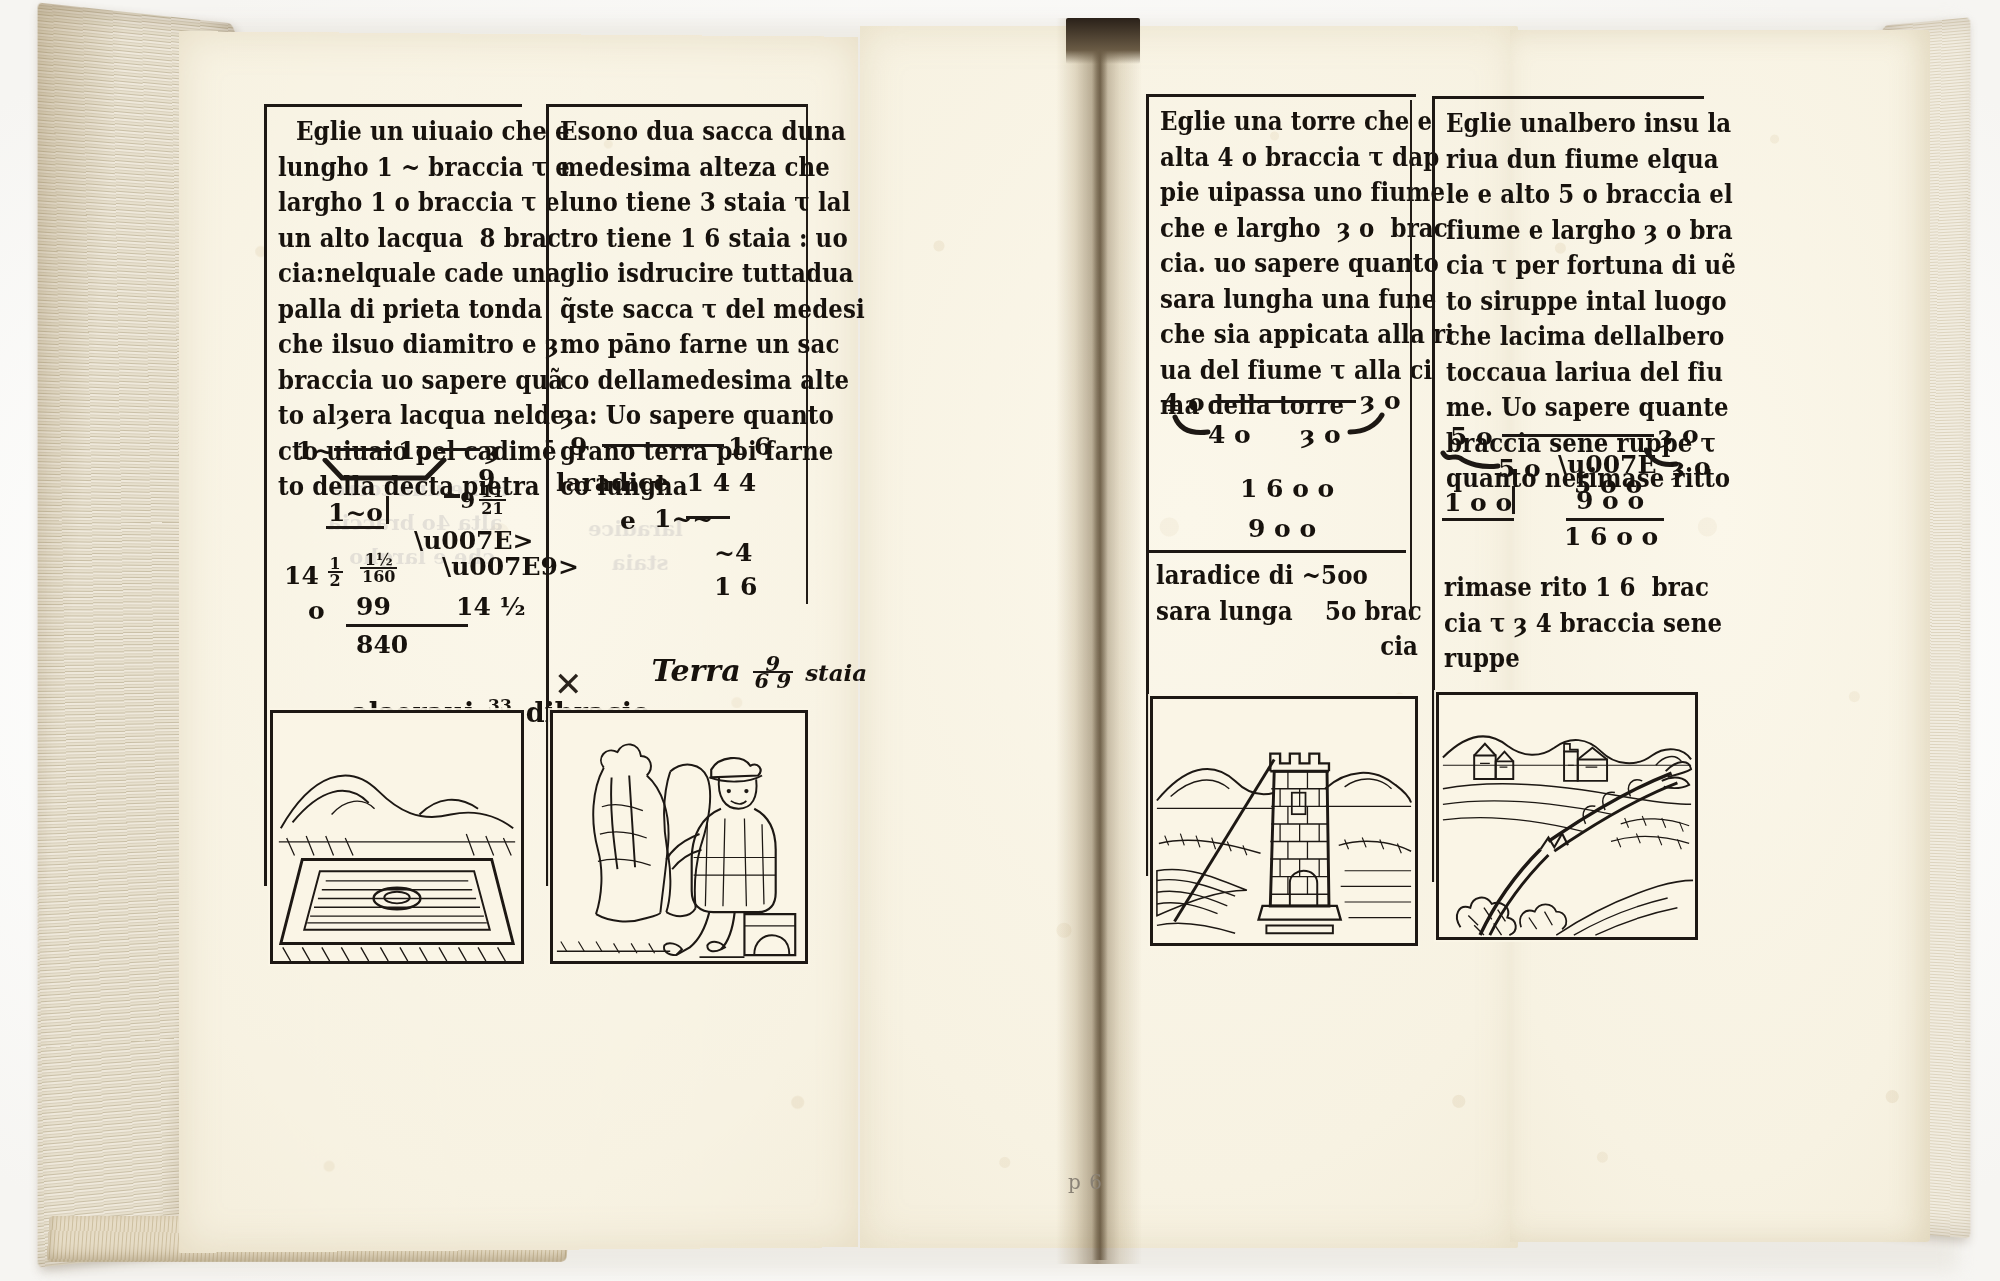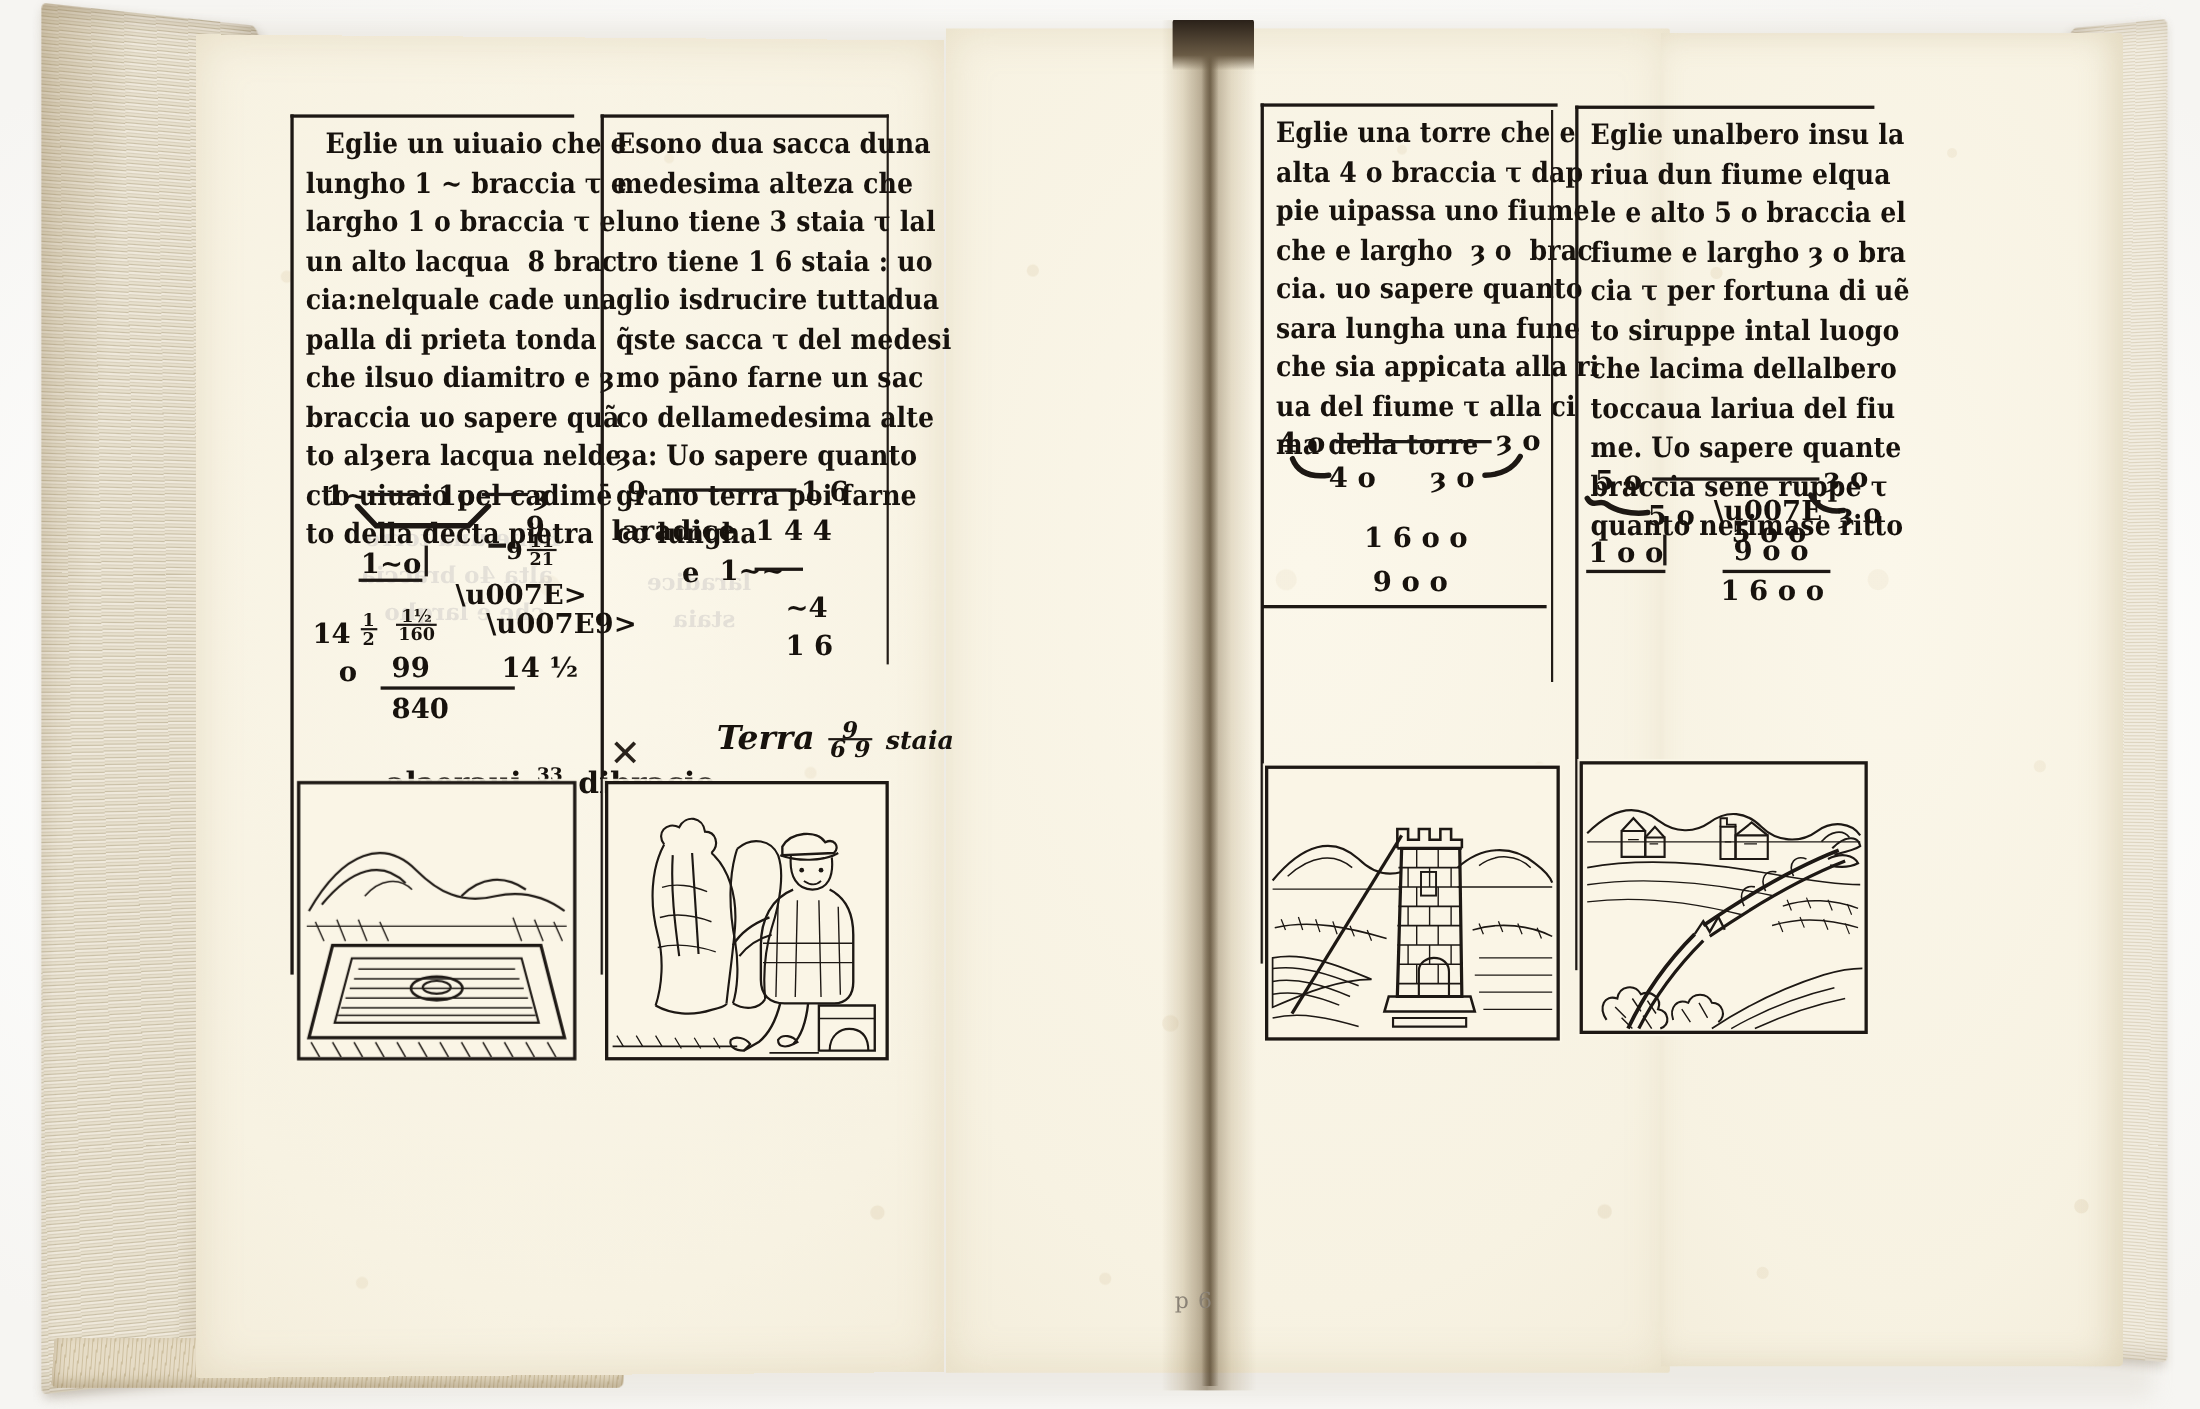--- a/index.html
+++ b/index.html
@@ -461,20 +461,25 @@
         <span class="calc calc-row" style="left:172px; top:344px;">ȝ o</span>
         <svg style="position:absolute; left:218px; top:336px; width:40px; height:26px;" viewBox="0 0 40 26">
           <path d="M4 20 C18 20 30 14 36 3" stroke="#1d1814" stroke-width="5" fill="none" stroke-linecap="round"></path>
         </svg>
 
         <span class="calc calc-row" style="left:112px; top:398px;">1 6 o o</span>
         <span class="calc calc-row" style="left:120px; top:438px;">9 o o</span>
         <div class="hline" style="left:20px; top:474px; width:258px;"></div>
       </div>
 
+      <div class="txt" style="position:absolute; left:28px; top:482px; width:262px;">
+        <span class="ln">laradice di ~5oo</span>
+        <span class="ln">sara lunga    5o brac</span>
+        <span class="ln" style="text-align:right; display:block;">cia</span>
+      </div>
 
       <div class="cut" style="left:22px; top:620px; width:268px; height:250px;">
         <svg viewBox="0 0 268 250" preserveAspectRatio="none">
           <g stroke="#1d1814" fill="none" stroke-width="2">
 
             <path d="M4 104 C32 70 60 62 84 84 C96 96 110 100 124 96"></path>
             <path d="M176 92 C198 72 226 70 248 88 C256 94 262 100 264 106"></path>
             <path d="M18 100 C40 80 62 78 78 92" stroke-width="1.4"></path>
             <path d="M196 90 C212 78 232 80 244 92" stroke-width="1.4"></path>
             <path d="M4 112 H124 M176 110 H264" stroke-width="1.3"></path>
@@ -556,20 +561,25 @@
 
         <span class="calc calc-row" style="left:36px; top:418px;">1 o o</span>
         <div class="vline" style="left:104px; top:416px; height:28px;"></div>
         <div class="hline" style="left:34px; top:448px; width:72px;"></div>
 
         <span class="calc calc-row" style="left:168px; top:416px;">9 o o</span>
         <div class="hline" style="left:158px; top:448px; width:98px;"></div>
         <span class="calc calc-row" style="left:156px; top:452px;">1 6 o o</span>
       </div>
 
+      <div class="txt" style="position:absolute; left:36px; top:500px; width:266px;">
+        <span class="ln">rimase rito 1 6  brac</span>
+        <span class="ln">cia τ ȝ 4 braccia sene</span>
+        <span class="ln">ruppe</span>
+      </div>
 
       <div class="cut" style="left:28px; top:622px; width:262px; height:248px;">
         <svg viewBox="0 0 262 248" preserveAspectRatio="none">
           <g stroke="#1d1814" fill="none" stroke-width="2">
 
             <path d="M4 64 C28 40 50 36 70 52 C86 64 104 64 118 54 C134 42 152 44 166 58 C180 72 202 74 218 62 C232 52 250 54 258 66"></path>
             <path d="M4 72 H258" stroke-width="1.2"></path>
 
             <path d="M36 86 L36 62 L58 62 L58 86 Z" stroke-width="2"></path>
             <path d="M36 62 L47 50 L58 62" stroke-width="2"></path>

